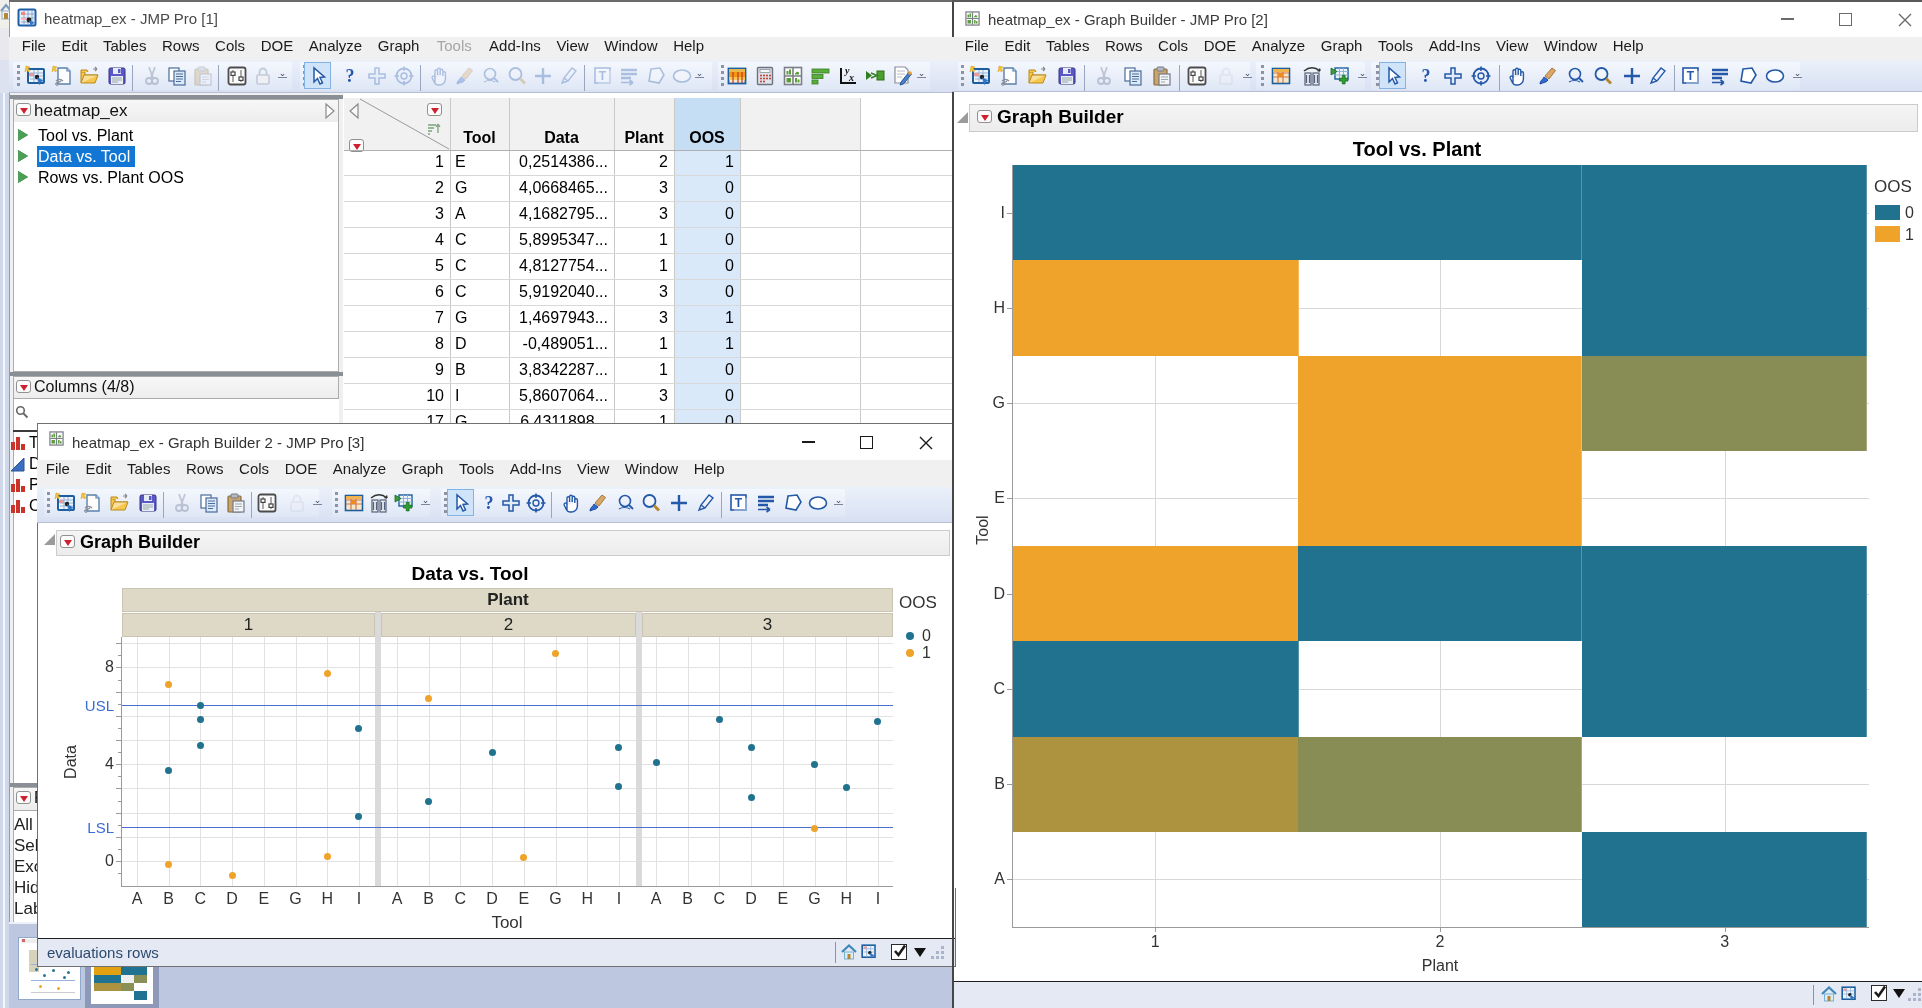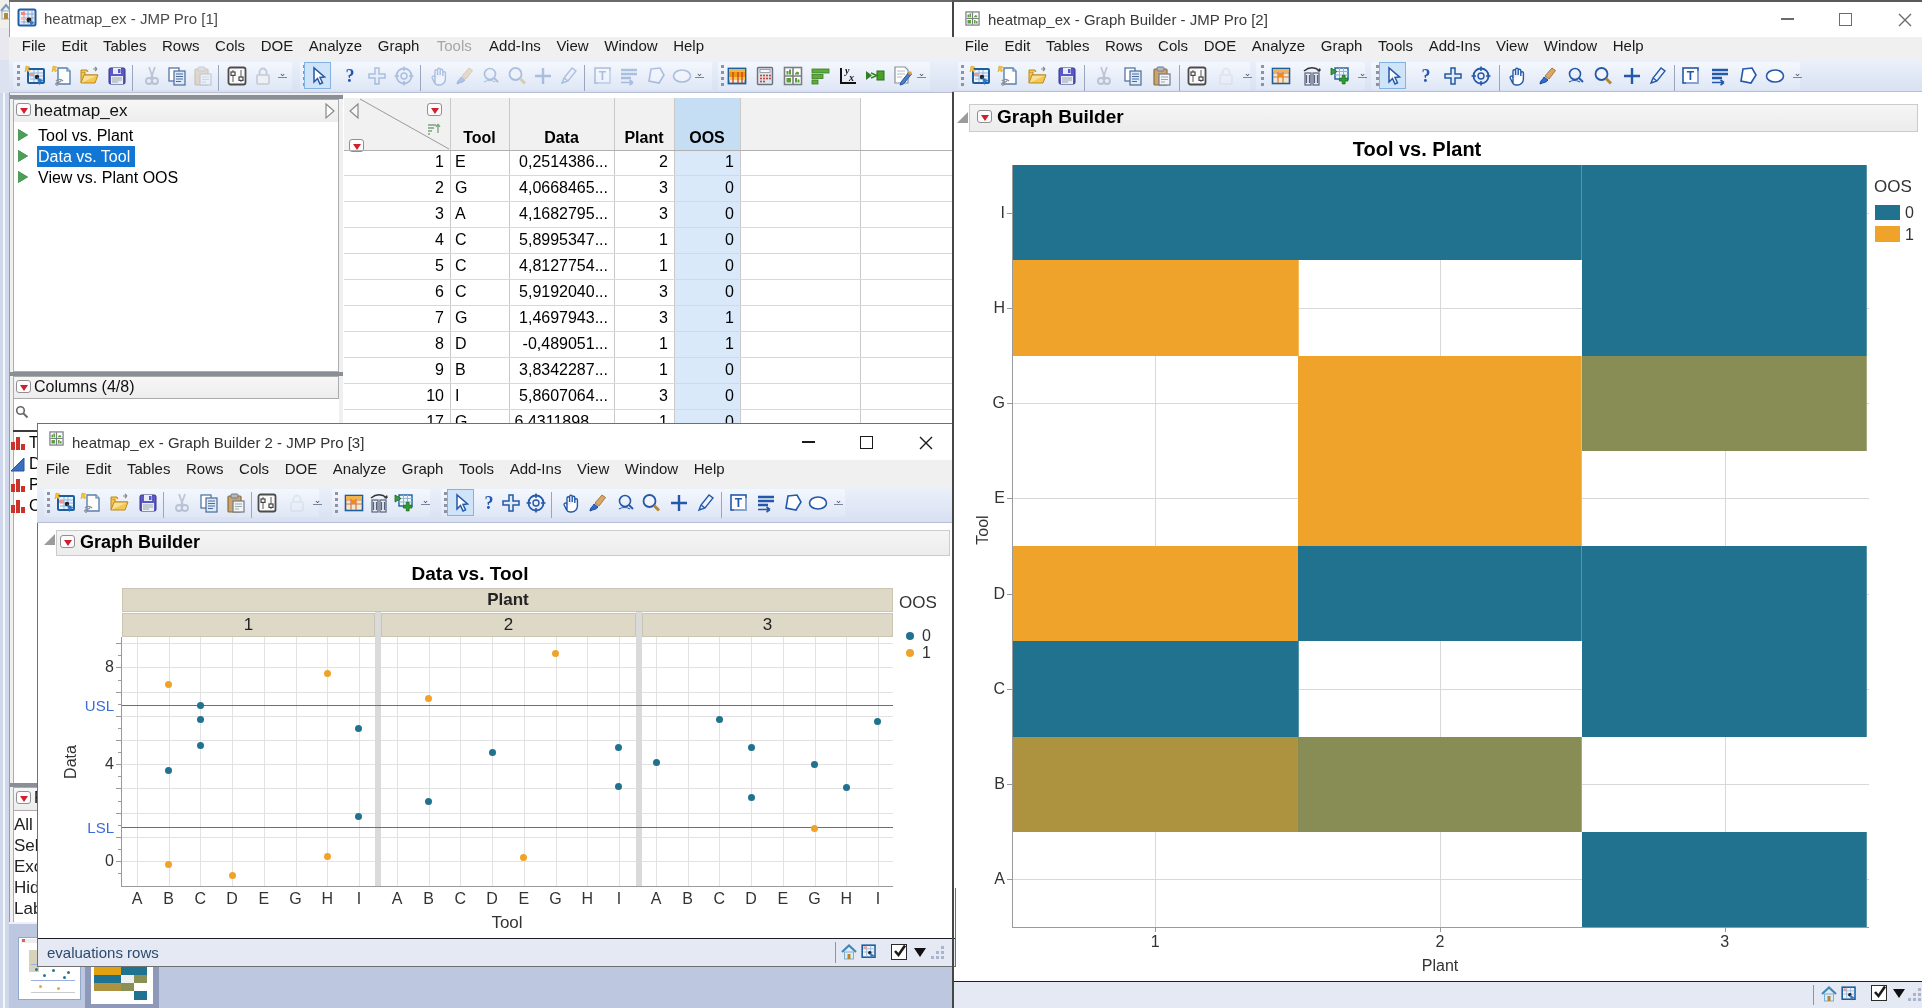--- a/index.html
+++ b/index.html
@@ -266,21 +266,21 @@
 <svg width="12" height="16" style="left:315px;top:103px;" viewBox="0 0 12 16">
   <path d="M2 1 L10 8 L2 15 Z" fill="#fdfdfd" stroke="#8a8a8a" stroke-width="1.2"></path>
 </svg>
 <div class="abs" style="left:4px;top:122px;width:326px;height:250px;background:#fff;border:1px solid #ababab;border-top:none;"></div>
 <div class="gplay" style="left:9px;top:129px;"></div>
 <div class="t" style="left:29px;top:127px;font-size:16px;color:#000;">Tool vs. Plant</div>
 <div class="gplay" style="left:9px;top:150px;"></div>
 <div class="abs" style="left:28px;top:146px;width:98px;height:21px;background:#1176d4;"></div>
 <div class="t" style="left:29px;top:148px;font-size:16px;color:#fff;">Data vs. Tool</div>
 <div class="gplay" style="left:9px;top:171px;"></div>
-<div class="t" style="left:29px;top:169px;font-size:16px;color:#000;">View vs. Plant OOS</div>
+<div class="t" style="left:29px;top:169px;font-size:16px;color:#000;">Rows vs. Plant OOS</div>
 <div class="splitter" style="left:1px;top:372px;width:333px;height:4px;"></div>
 <div class="panelhead" style="left:4px;top:376px;width:326px;height:23px;"></div>
 <div class="redtri" style="left:7px;top:380px;"></div>
 <div class="t" style="left:25px;top:378px;font-size:16px;color:#111;">Columns (4/8)</div>
 <div class="abs" style="left:4px;top:399px;width:326px;height:32px;background:#fff;border-left:1px solid #ababab;"></div>
 <svg width="14" height="14" style="left:6px;top:405px;" viewBox="0 0 14 14">
   <circle cx="5.5" cy="5.5" r="3.8" fill="none" stroke="#666" stroke-width="1.6"></circle>
   <path d="M8.5 8.5 L12.5 12.5" stroke="#666" stroke-width="1.8"></path>
 </svg>
 <div class="abs" style="left:4px;top:430px;width:326px;height:2px;background:#3a3a3a;"></div>
@@ -401,21 +401,21 @@
 <div class="t" style="left:331px;top:268px;width:60px;text-align:right;font-size:16px;">0</div>
 <div class="abs" style="left:1px;top:316px;width:608px;height:1px;background:#d8d8d8;"></div>
 <div class="t" style="left:1px;top:294px;width:100px;text-align:right;font-size:16px;">10</div>
 <div class="t" style="left:112px;top:294px;font-size:16px;">I</div>
 <div class="t" style="left:166px;top:294px;width:99px;text-align:right;font-size:16px;">5,8607064...</div>
 <div class="t" style="left:271px;top:294px;width:54px;text-align:right;font-size:16px;">3</div>
 <div class="t" style="left:331px;top:294px;width:60px;text-align:right;font-size:16px;">0</div>
 <div class="abs" style="left:1px;top:342px;width:608px;height:1px;background:#d8d8d8;"></div>
 <div class="t" style="left:1px;top:320px;width:100px;text-align:right;font-size:16px;">17</div>
 <div class="t" style="left:112px;top:320px;font-size:16px;">G</div>
-<div class="t" style="left:166px;top:320px;width:99px;text-align:center;font-size:16px;">6,4311898...</div>
+<div class="t" style="left:166px;top:320px;width:99px;text-align:right;font-size:16px;">6,4311898...</div>
 <div class="t" style="left:271px;top:320px;width:54px;text-align:right;font-size:16px;">1</div>
 <div class="t" style="left:331px;top:320px;width:60px;text-align:right;font-size:16px;">0</div>
 </div>
 
 <div class="abs" style="left:0;top:922px;width:943px;height:86px;background:#bdc7e0;border-top:2px solid #eef1f8;"></div>
 
 <div class="abs" style="left:9px;top:937px;width:63px;height:63px;background:#fff;border:1px solid #8fa8cc;">
   <div class="abs" style="left:2px;top:1px;width:40px;height:4px;background:#eee;"></div>
   <div class="abs" style="left:3px;top:1px;width:3px;height:3px;background:#c66;"></div>
   <div class="abs" style="left:10px;top:12px;width:10px;height:22px;background:#d6d2bc;"></div>

